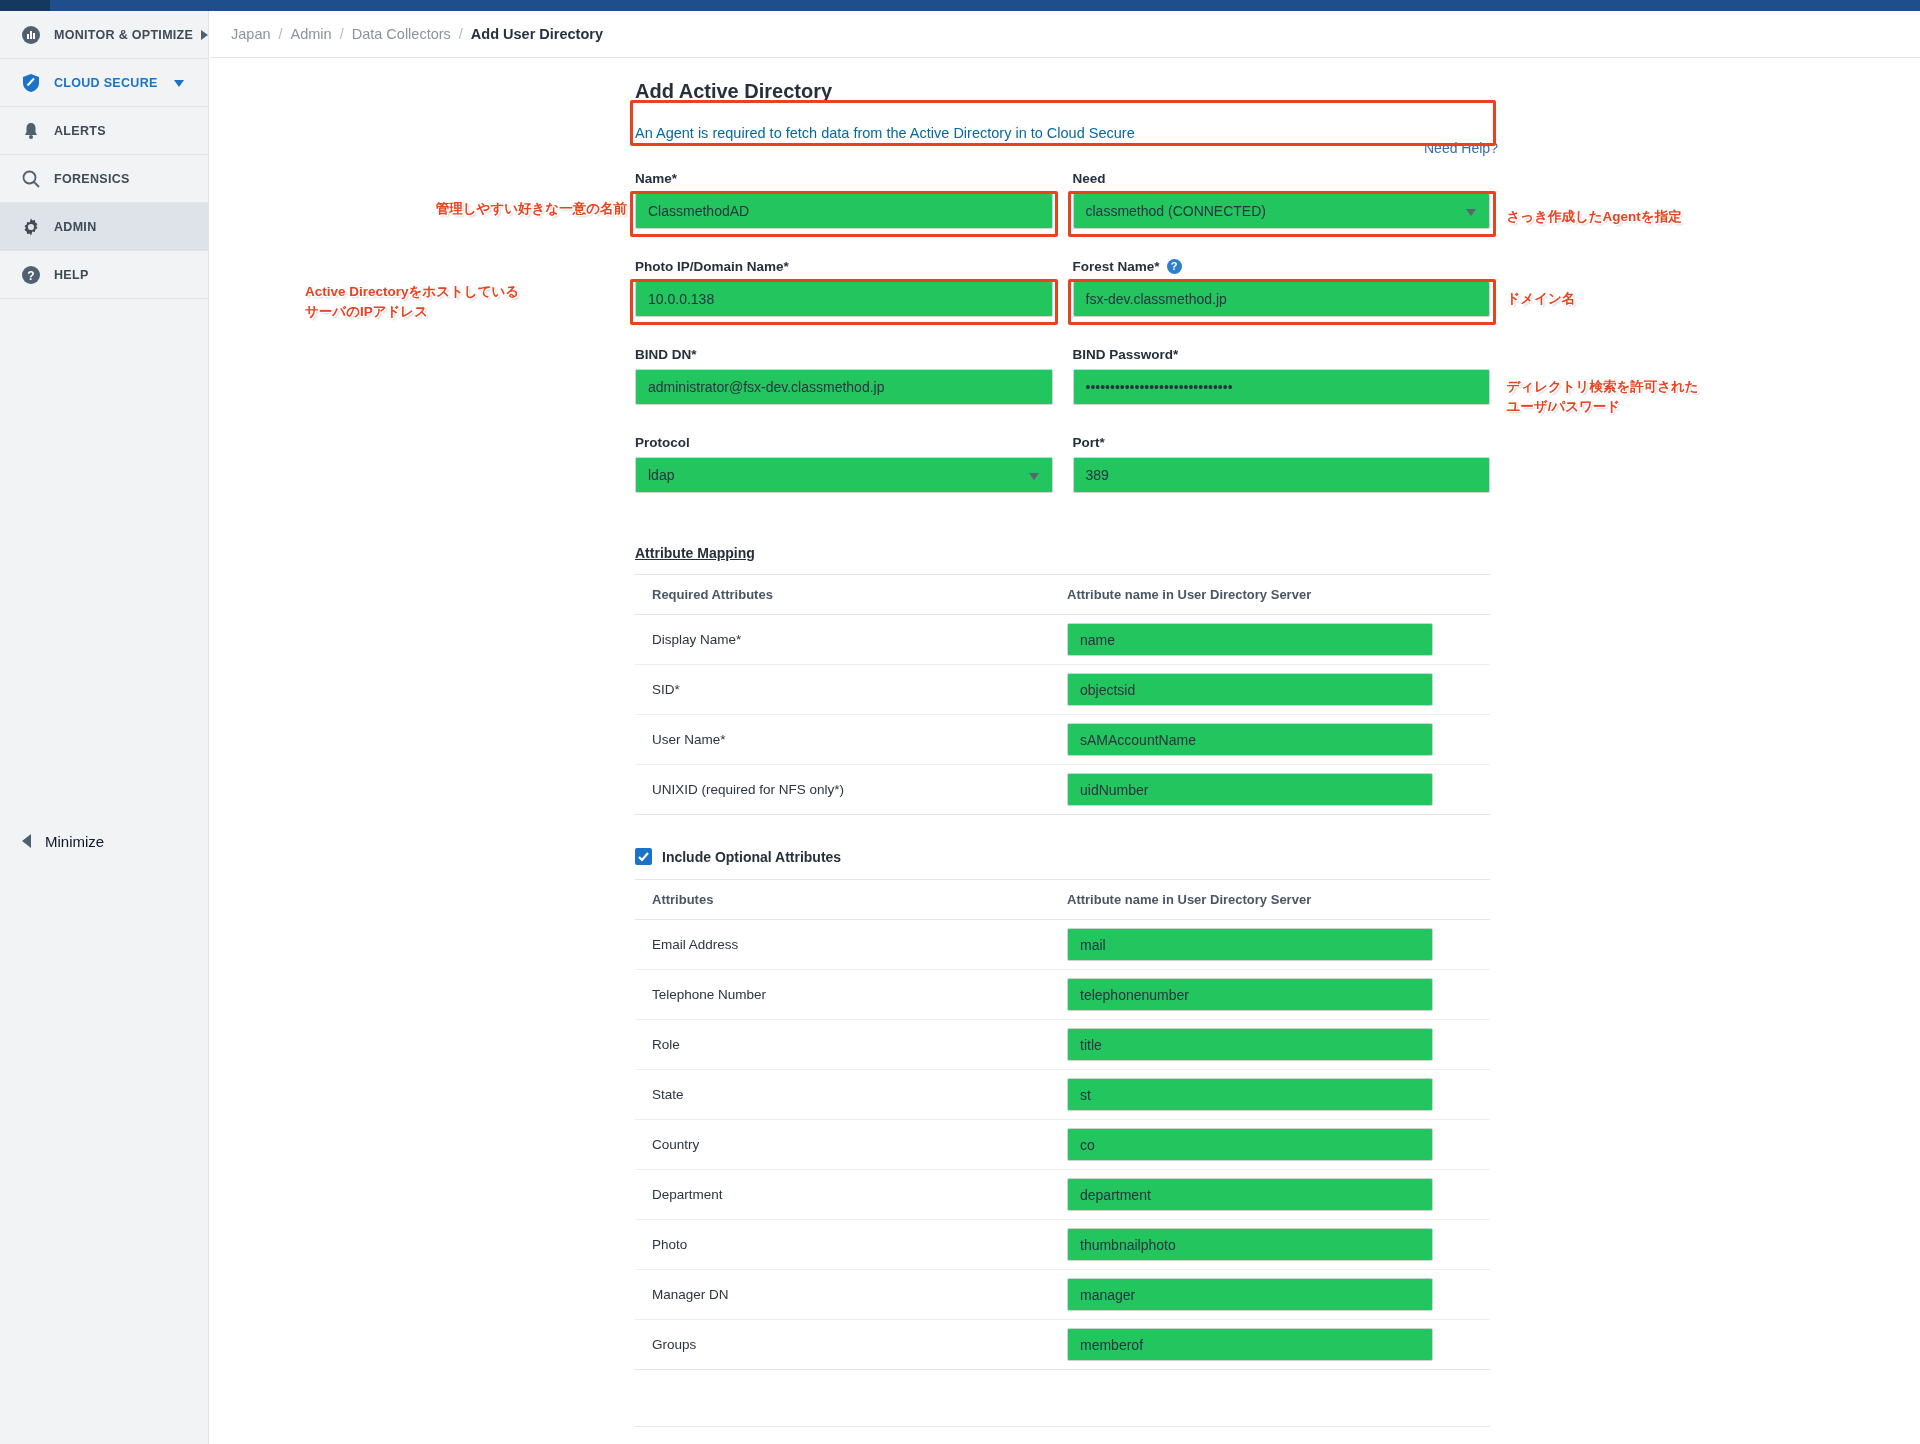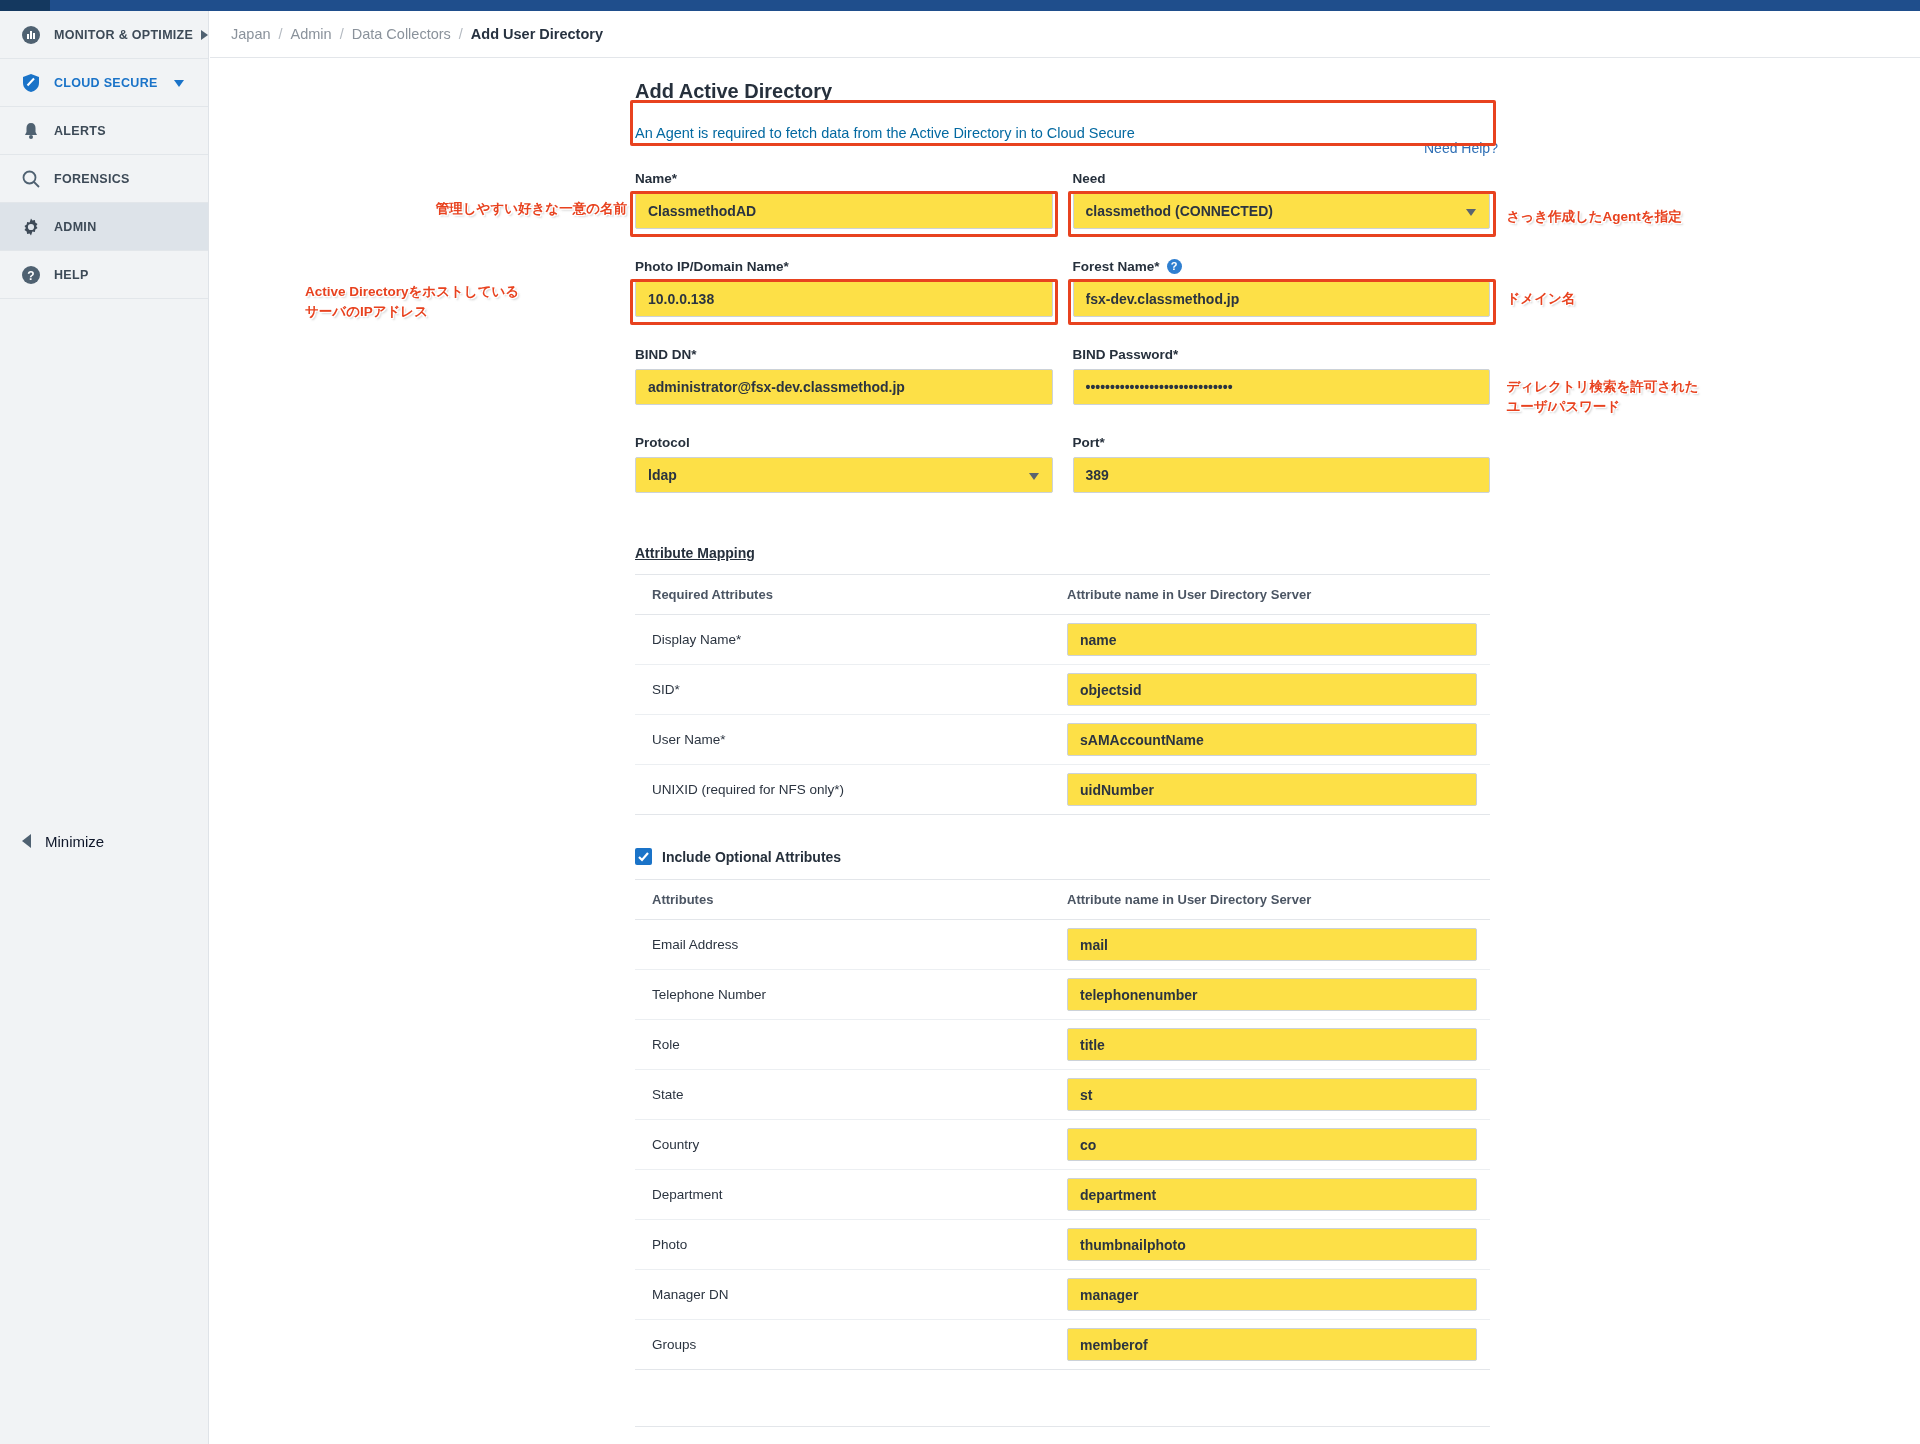--- a/index.html
+++ b/index.html
@@ -62,23 +62,23 @@
 
   .row { display:flex; gap:20px; margin-top:30px; }
   .col { width:418px; position:relative; }
   .fld-label { font-size:13.5px; font-weight:bold; color:#26303c; margin-bottom:7px; display:flex; align-items:center;}
   .help-dot {
     display:inline-block; width:15px;height:15px;border-radius:50%;
     background:#2f7fd0; color:#fff; font-size:11px; font-weight:bold;
     text-align:center; line-height:15px; margin-left:7px;
   }
   .inp {
-    width:100%; height:36px; border:1px solid #ccd2d8; background:#fde047;
+    width:100%; height:36px; border:1px solid #ccd2d8; background:#22c55e;
     font-size:14px; color:#2b3440; padding:0 12px; border-radius:2px;
-    font-family:"Liberation Sans", sans-serif; outline:none;font-weight:bold;
+    font-family:"Liberation Sans", sans-serif; outline:none;
   }
   .inp::placeholder{color:#9aa2aa;}
   .sel-wrap { position:relative; }
   .sel-wrap .arr {
     position:absolute; right:14px; top:16px; width:0;height:0;
     border-top:7px solid #5a6470; border-left:5px solid transparent; border-right:5px solid transparent;
     pointer-events:none;
   }
   .hl-box {
     position:absolute; border:3px solid #e8421f; border-radius:2px; pointer-events:none;
@@ -98,21 +98,21 @@
     text-align:left; font-size:13px; font-weight:bold; color:#4b5563;
     padding:12px 0 12px 17px; border-top:1px solid #e3e6ea; border-bottom:1px solid #e3e6ea;
   }
   table.attrs td {
     font-size:13.5px; color:#2b3440; padding:8px 0 8px 17px;
     border-bottom:1px solid #eceff2; height:49px; vertical-align:middle;
   }
   table.attrs tr:last-child td { border-bottom:1px solid #e3e6ea; }
   table.attrs .c1 { width:432px; }
   table.attrs .c2 { padding-left:0; }
-  table.attrs .c2 .inp { width:410px; height:33px; }
+  table.attrs .c2 .inp { width:366px; height:33px; }
 
   .optbox { display:flex; align-items:center; margin-top:33px; margin-bottom:14px; }
   .cbx {
     width:17px;height:17px;background:#1a73c8;border-radius:2px;
     display:flex;align-items:center;justify-content:center;margin-right:10px;cursor:pointer;
   }
   .cbx svg{display:block;}
   .opt-label{font-size:14px;font-weight:bold;color:#26303c;}
 
   .footer-sep { width:855px; height:1px; background:#e3e6ea; margin-top:56px; }

